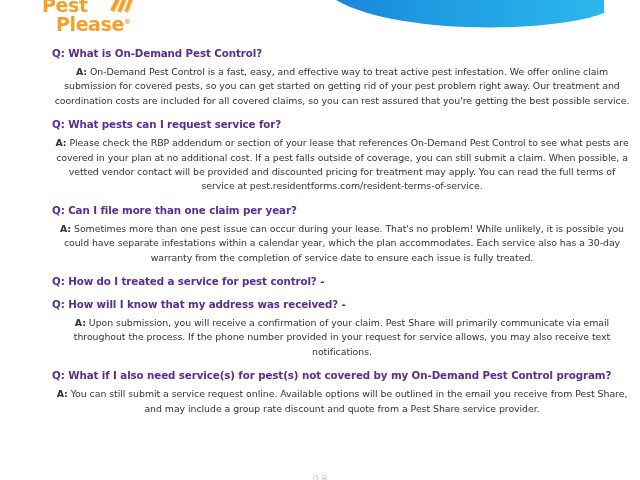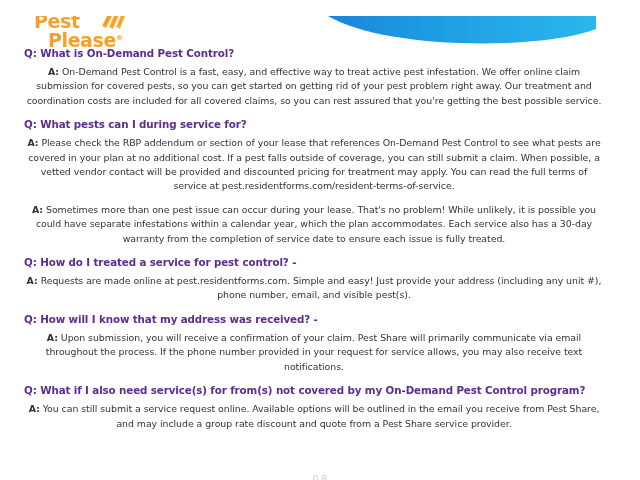--- a/index.html
+++ b/index.html
@@ -11,26 +11,25 @@
     width: 640px;
     height: 480px;
     overflow: hidden;
     font-family: "Liberation Sans", sans-serif;
     position: relative;
   }
 
   
   #header {
     position: absolute;
-    top: 0; left: 4px;
+    top: 0; left: 12px;
     width: 592px;
     height: 42px;
     overflow: hidden;
     z-index: 2;
-    margin-top: 16px;
   }
   #swoosh {
     position: absolute;
     top: 0;
     right: 0;
     width: 290px;
     height: 42px;
     overflow: hidden;
     pointer-events: none;
   }
@@ -65,21 +64,21 @@
     left: 62px;
     top: -4px;
     width: 34px;
     height: 24px;
   }
 
   
   #faq {
     position: absolute;
     top: 46px;
-    left: 24px;
+    left: 52px;
     width: 580px;
   }
   .qa { margin-bottom: 9px; }
   .q {
     color: #5B2D90;
     font-family: "DejaVu Sans", sans-serif;
     font-weight: 700;
     font-size: 10.3px;
     line-height: 14px;
     margin: 0 0 5px 0;
@@ -148,38 +147,38 @@
 </div>
 
 <div id="faq">
 
   <div class="qa">
     <p class="q">Q: What is On-Demand Pest Control?</p>
     <p class="a"><b>A:</b><span> On-Demand Pest Control is a fast, easy, and effective way to treat active pest infestation. We offer online claim submission for covered pests, so you can get started on getting rid of your pest problem right away. Our treatment and coordination costs are included for all covered claims, so you can rest assured that you're getting the best possible service.</span></p>
   </div>
 
   <div class="qa">
-    <p class="q">Q: What pests can I during service for?</p>
+    <p class="q">Q: What pests can I request service for?</p>
     <p class="a"><b>A:</b><span> Please check the RBP addendum or section of your lease that references On-Demand Pest Control to see what pests are covered in your plan at no additional cost. If a pest falls outside of coverage, you can still submit a claim. When possible, a vetted vendor contact will be provided and discounted pricing for treatment may apply. You can read the full terms of service at pest.residentforms.com/resident-terms-of-service.</span></p>
   </div>
 
   <div class="qa">
+    <p class="q">Q: Can I file more than one claim per year?</p>
     <p class="a"><b>A:</b><span> Sometimes more than one pest issue can occur during your lease. That's no problem! While unlikely, it is possible you could have separate infestations within a calendar year, which the plan accommodates. Each service also has a 30-day warranty from the completion of service date to ensure each issue is fully treated.</span></p>
   </div>
 
   <div class="qa">
     <p class="q">Q: How do I treated a service for pest control? -</p>
-    <p class="a"><b>A:</b><span> Requests are made online at pest.residentforms.com. Simple and easy! Just provide your address (including any unit #), phone number, email, and visible pest(s).</span></p>
   </div>
 
   <div class="qa">
     <p class="q">Q: How will I know that my address was received? -</p>
     <p class="a"><b>A:</b><span> Upon submission, you will receive a confirmation of your claim. Pest Share will primarily communicate via email throughout the process. If the phone number provided in your request for service allows, you may also receive text notifications.</span></p>
   </div>
 
   <div class="qa">
-    <p class="q">Q: What if I also need service(s) for from(s) not covered by my On-Demand Pest Control program?</p>
+    <p class="q">Q: What if I also need service(s) for pest(s) not covered by my On-Demand Pest Control program?</p>
     <p class="a"><b>A:</b><span> You can still submit a service request online. Available options will be outlined in the email you receive from Pest Share, and may include a group rate discount and quote from a Pest Share service provider.</span></p>
   </div>
 
 </div>
 
 <div id="bottom-clip">0.8</div>
 
 </body></html>

